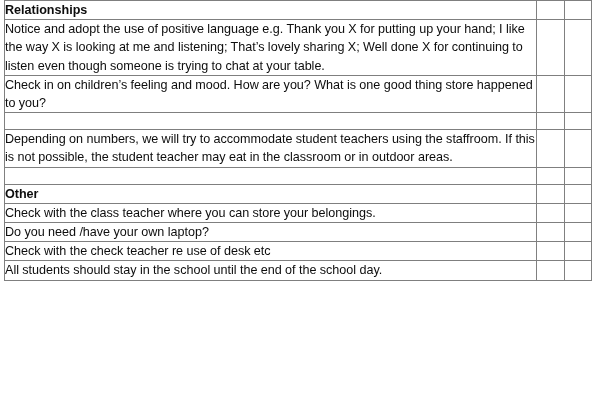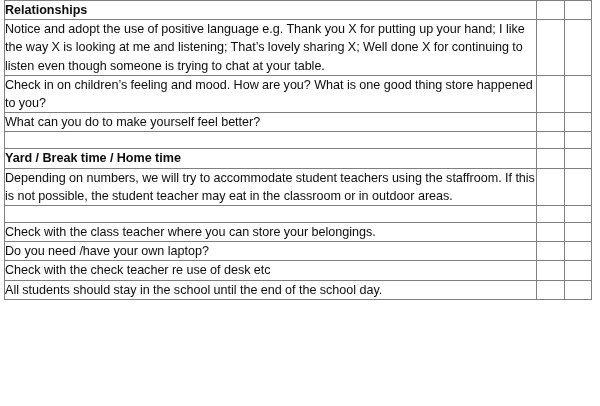--- a/index.html
+++ b/index.html
@@ -96,42 +96,37 @@
         <tr class="">
           <td class="cell-text">Notice and adopt the use of positive language e.g. Thank you X for putting up your hand; I like the way X is looking at me and listening; That’s lovely sharing X; Well done X for continuing to listen even though someone is trying to chat at your table.</td>
           <td class="cell-box"></td>
           <td class="cell-box"></td>
         </tr>
         <tr class="">
           <td class="cell-text">Check in on children’s feeling and mood. How are you? What is one good thing store happened to you?</td>
           <td class="cell-box"></td>
           <td class="cell-box"></td>
         </tr>
-        <tr class="">
-          <td class="cell-text">What can you do to make yourself feel better?</td>
-          <td class="cell-box"></td>
-          <td class="cell-box"></td>
-        </tr>
         <tr class="spacer">
           <td class="cell-text"></td>
-          <td class="cell-box"></td>
-          <td class="cell-box"></td>
-        </tr>
-        <tr class="">
-          <td class="cell-text section">Yard / Break time /  Home time</td>
           <td class="cell-box"></td>
           <td class="cell-box"></td>
         </tr>
         <tr class="">
           <td class="cell-text">Depending on numbers, we will try to accommodate student teachers using the staffroom. If this is not possible, the student teacher may eat in the classroom or in outdoor areas.</td>
           <td class="cell-box"></td>
           <td class="cell-box"></td>
         </tr>
         <tr class="spacer">
           <td class="cell-text"></td>
+          <td class="cell-box"></td>
+          <td class="cell-box"></td>
+        </tr>
+        <tr class="">
+          <td class="cell-text section">Other</td>
           <td class="cell-box"></td>
           <td class="cell-box"></td>
         </tr>
         <tr class="">
           <td class="cell-text">Check with the class teacher where you can store your belongings.</td>
           <td class="cell-box"></td>
           <td class="cell-box"></td>
         </tr>
         <tr class="">
           <td class="cell-text">Do you need /have your own laptop?</td>

